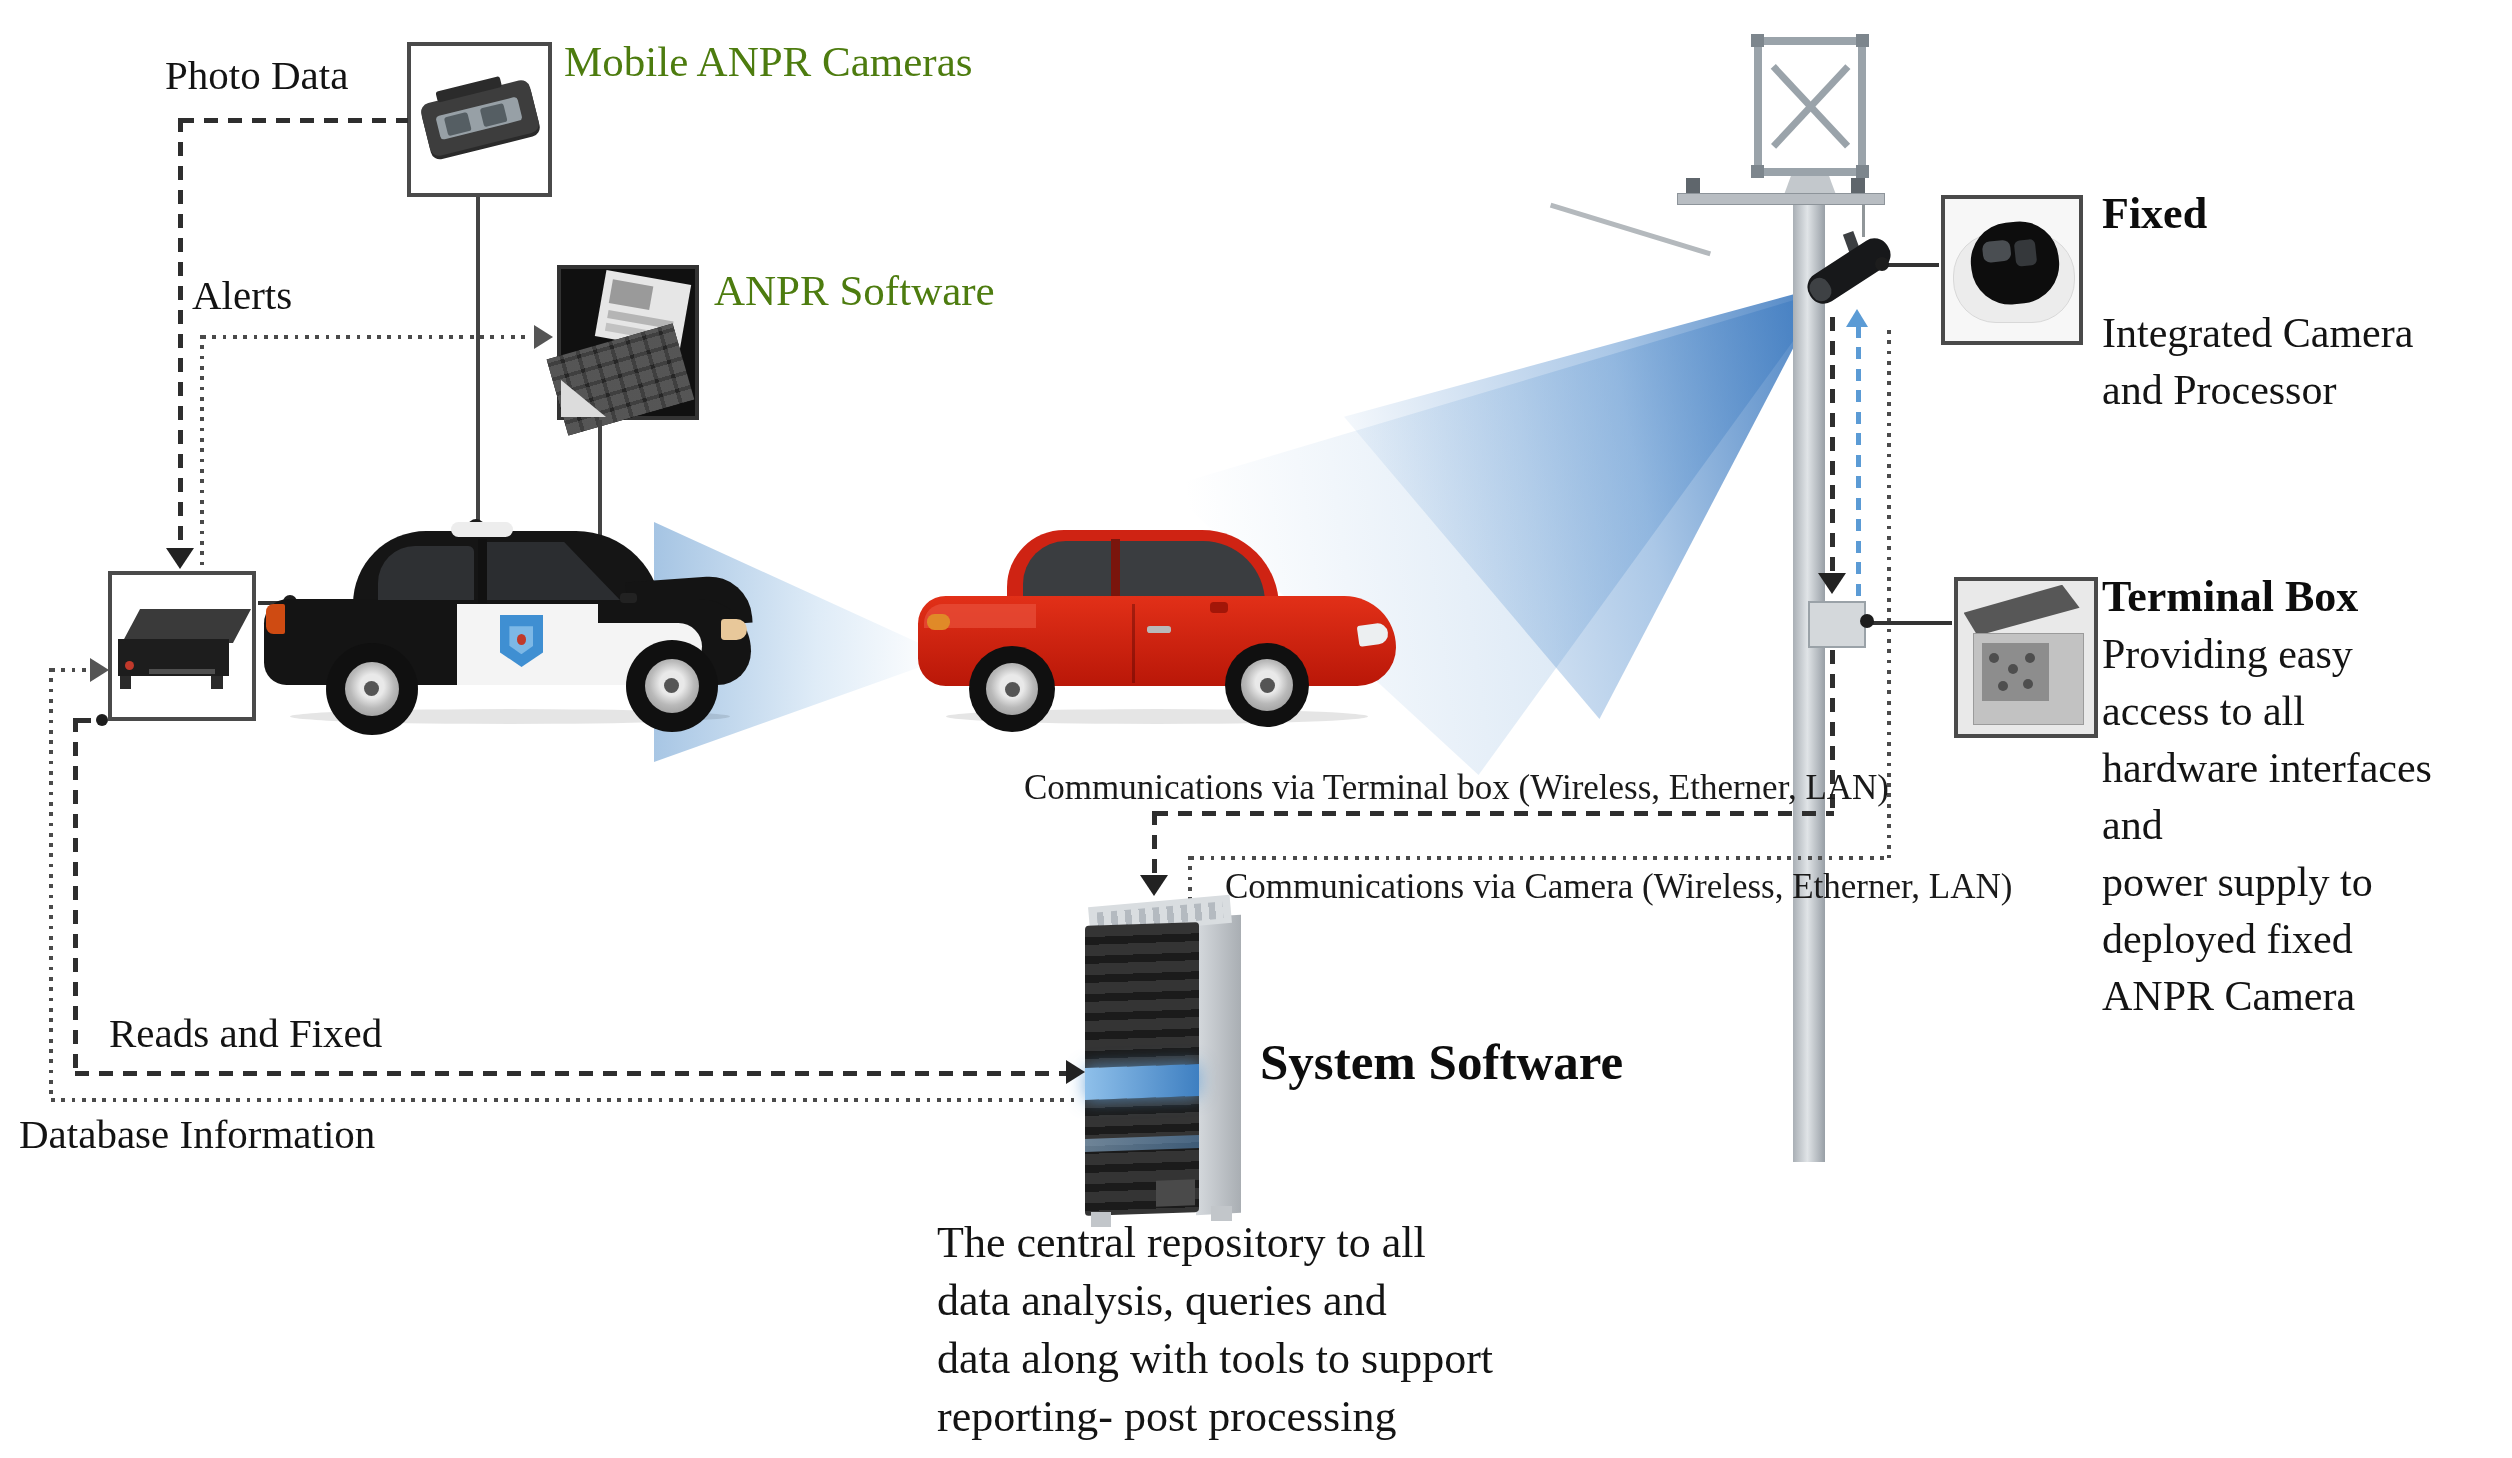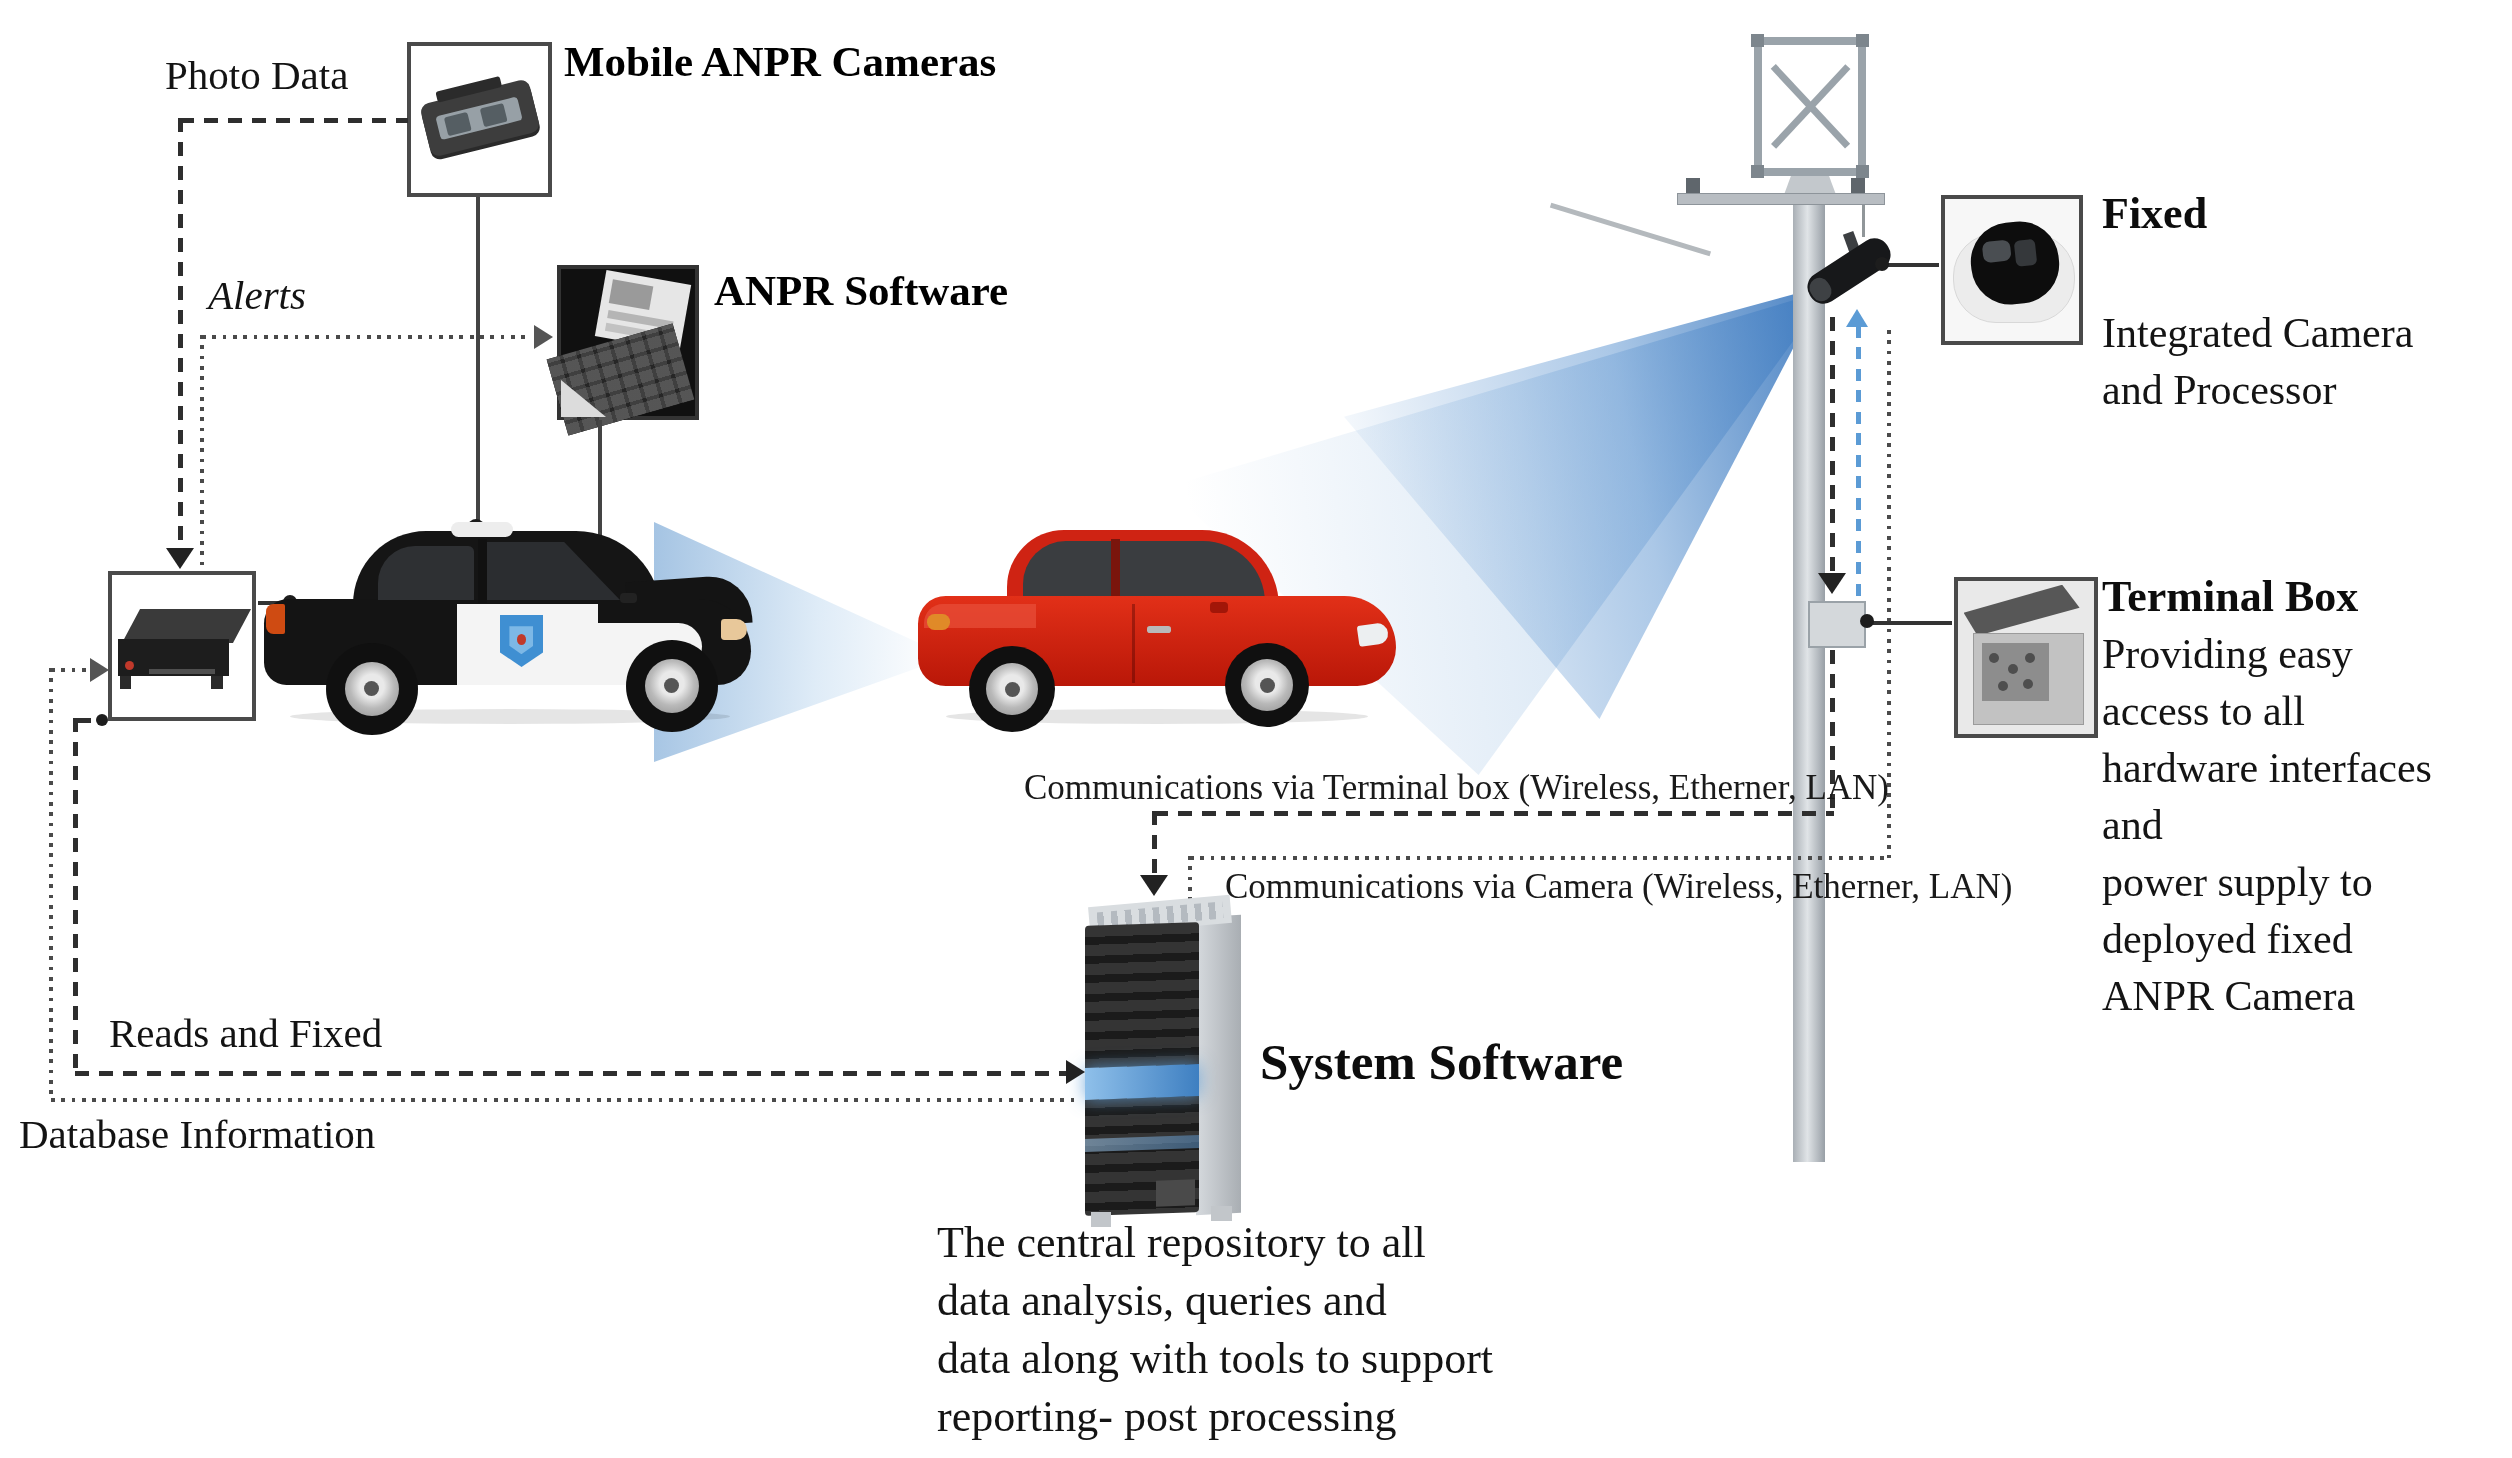--- a/index.html
+++ b/index.html
@@ -1,20 +1,20 @@
 <!DOCTYPE html>
 <html style="font-size:15px"><head>
 <meta charset="utf-8">
 <style>
   html,body{margin:0;padding:0;background:#ffffff;}
   #stage{position:relative;width:2512px;height:1458px;background:#ffffff;overflow:hidden;
          font-family:"Liberation Serif","DejaVu Serif",serif;color:#151515;}
   .abs{position:absolute;}
   .lbl{position:absolute;font-size:41px;line-height:1.15;color:#131313;white-space:nowrap;}
-  .lbl-b{position:absolute;font-weight:700;font-size:43px;line-height:1.15;color:#000000;white-space:nowrap;}
+  .lbl-b{position:absolute;font-weight:400;font-size:43px;line-height:1.15;color:#4d7c0f;white-space:nowrap;}
   .small-lbl{position:absolute;font-size:35px;color:#1a1a1a;white-space:nowrap;}
   .lines{position:absolute;font-size:42px;line-height:57px;color:#141414;}
   .lines-b{position:absolute;font-size:44px;font-weight:700;line-height:58px;color:#0d0d0d;}
   
   .dash-h{position:absolute;height:4.7px;background:repeating-linear-gradient(90deg,#2e2e2e 0 14px,rgba(0,0,0,0) 14px 24px);}
   .dash-v{position:absolute;width:4.7px;background:repeating-linear-gradient(180deg,#2e2e2e 0 14px,rgba(0,0,0,0) 14px 24px);}
   .dot-h{position:absolute;height:3.7px;background:repeating-linear-gradient(90deg,#4a4a4a 0 3.7px,rgba(0,0,0,0) 3.7px 10.3px);}
   .dot-v{position:absolute;width:3.7px;background:repeating-linear-gradient(180deg,#4a4a4a 0 3.7px,rgba(0,0,0,0) 3.7px 10.3px);}
   .dash-v-blue{position:absolute;width:4.7px;background:repeating-linear-gradient(180deg,#5b9bd5 0 12px,rgba(0,0,0,0) 12px 21.5px);}
   .solid-h{position:absolute;height:3.7px;background:#333;}
@@ -52,21 +52,21 @@
   <div class="lbl-b" style="left:564px;top:37px;">Mobile ANPR Cameras</div>
   <div class="lbl" style="left:165px;top:52px;">Photo Data</div>
 
   <div class="dash-h" style="left:180px;top:118px;width:228px;"></div>
   <div class="dash-v" style="left:178px;top:118px;height:433px;"></div>
   <div class="arr-down" style="left:166px;top:548px;"></div>
 
   <div class="solid-v" style="left:476px;top:197px;height:330px;"></div>
   <div class="dotpt" style="left:468px;top:519px;width:16px;height:16px;"></div>
 
-  <div class="lbl" style="left:208px;top:272px;font-style:italic;">Alerts</div>
+  <div class="lbl" style="left:192px;top:272px;">Alerts</div>
   <div class="dot-h" style="left:202px;top:335px;width:330px;"></div>
   <div class="dot-v" style="left:200px;top:335px;height:234px;"></div>
   <div class="arr-right" style="left:534px;top:325px;border-left-color:#555;"></div>
 
   <div class="photo-box" style="left:557px;top:265px;width:142px;height:155px;border-color:#333;background:#101010;">
     <div class="abs" style="left:39px;top:7.5px;width:86px;height:67px;background:#e6e6e6;transform:rotate(10deg);">
       <div class="abs" style="left:7.5px;top:7.5px;width:41px;height:24px;background:#9a9a9a;"></div>
       <div class="abs" style="left:9.4px;top:39px;width:66px;height:7.5px;background:#b5b5b5;"></div>
       <div class="abs" style="left:9.4px;top:52px;width:54px;height:7.5px;background:#c2c2c2;"></div>
     </div>

